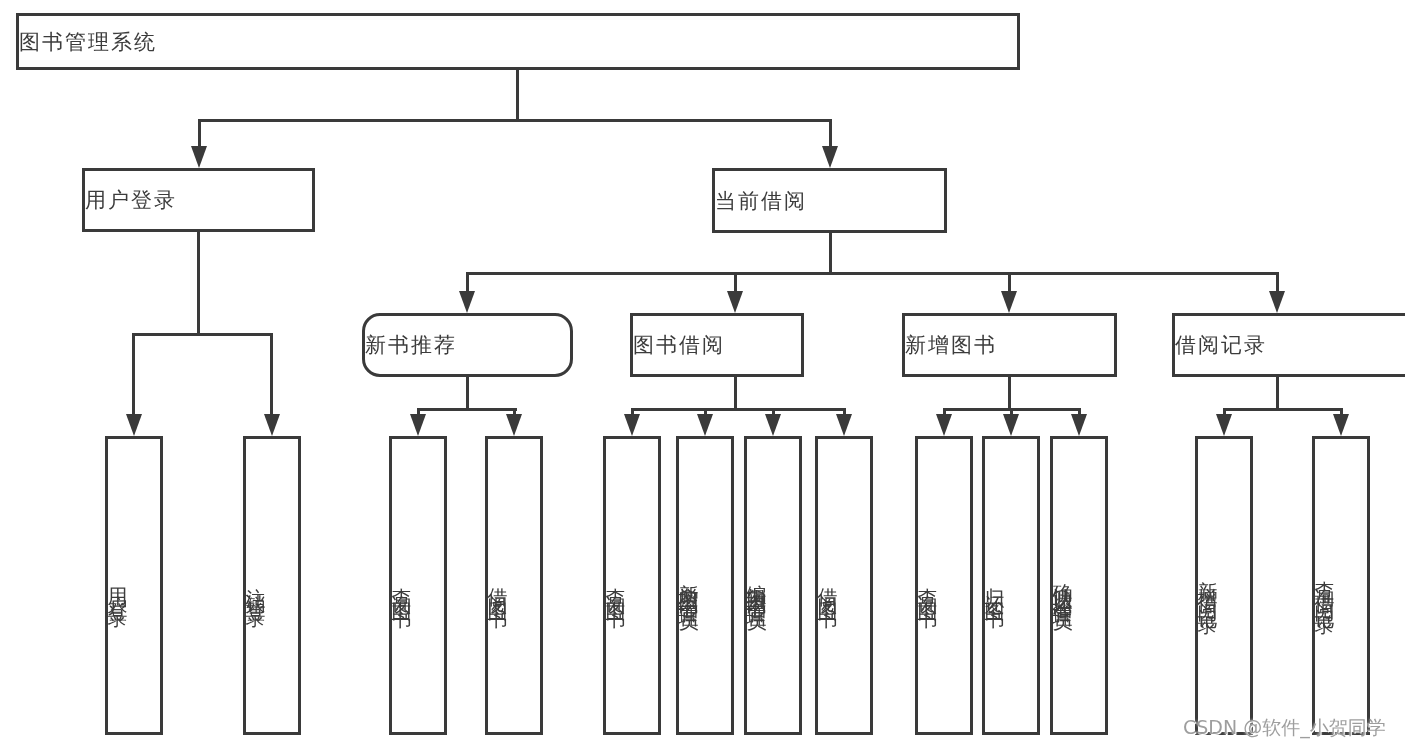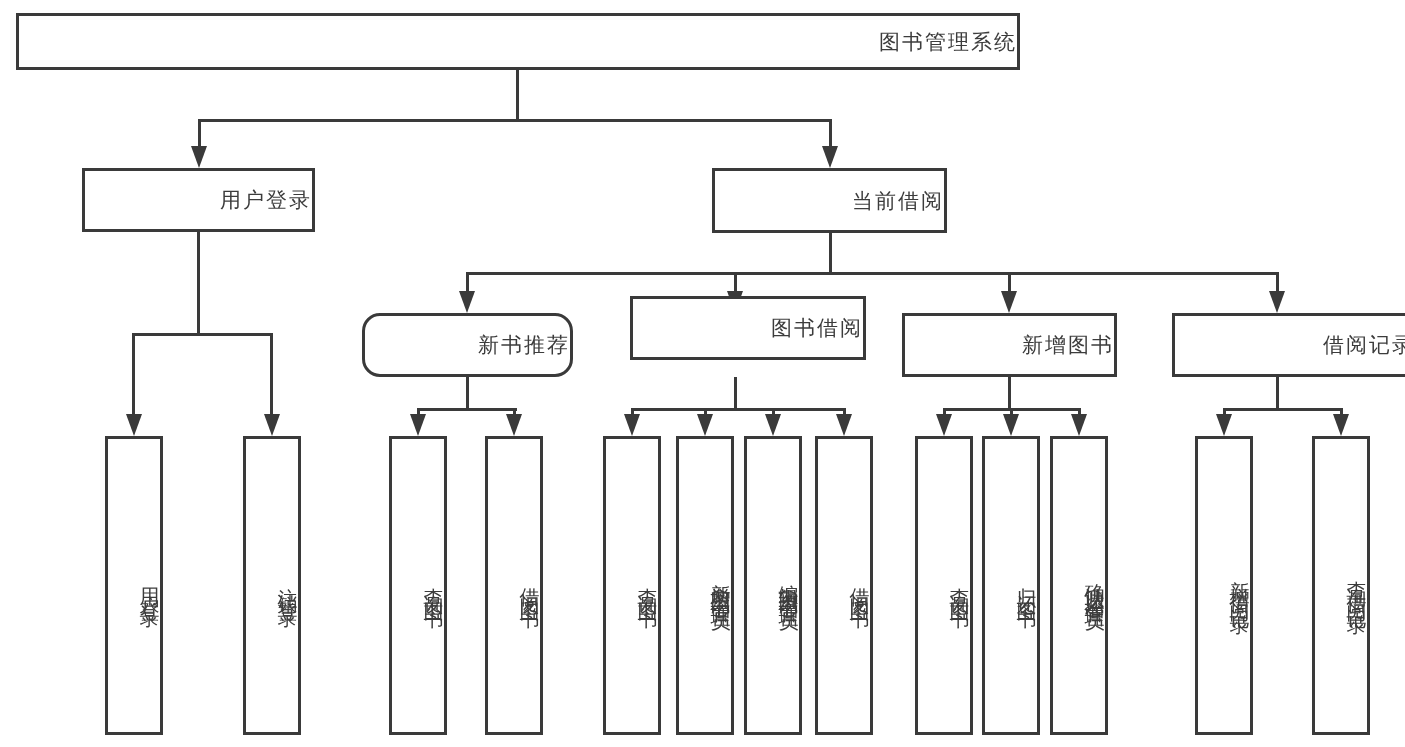--- a/index.html
+++ b/index.html
@@ -14,21 +14,21 @@
     width:1405px;height:747px;
     background:var(--bg);
     overflow:hidden;
     font-family:"DejaVu Sans","Liberation Sans",sans-serif;
   }
   .box{
     position:absolute;
     box-sizing:border-box;
     border:3px solid var(--line);
     background:var(--bg);
-    display:flex;align-items:center;justify-content:flex-end;
+    display:flex;align-items:center;justify-content:flex-start;
     color:var(--text);
   }
   .h-label{font-size:21px;letter-spacing:2px;white-space:nowrap;}
   .v-label{
     writing-mode:vertical-lr;
     text-orientation:mixed;
     font-size:20px;
     letter-spacing:7px;
     line-height:1;
     white-space:nowrap;
@@ -88,21 +88,21 @@
   <div class="vl" style="left:1008px;top:272px;height:22px;"></div>
   <div class="vl" style="left:1276px;top:272px;height:22px;"></div>
   <div class="arrow" style="left:459px;top:291px;"></div>
   <div class="arrow" style="left:727px;top:291px;"></div>
   <div class="arrow" style="left:1001px;top:291px;"></div>
   <div class="arrow" style="left:1269px;top:291px;"></div>
 
   <div class="box" style="left:362px;top:313px;width:211px;height:64px;border-radius:18px;">
     <span class="h-label">新书推荐</span>
   </div>
-  <div class="box" style="left:630px;top:296px;width:236px;height:64px;">
+  <div class="box" style="left:630px;top:313px;width:174px;height:64px;">
     <span class="h-label">图书借阅</span>
   </div>
   <div class="box" style="left:902px;top:313px;width:215px;height:64px;">
     <span class="h-label">新增图书</span>
   </div>
   <div class="box" style="left:1172px;top:313px;width:246px;height:64px;">
     <span class="h-label">借阅记录</span>
   </div>
 
   <div class="vl" style="left:466px;top:377px;height:34px;"></div>
@@ -176,14 +176,15 @@
     <span class="v-label" style="letter-spacing:4px;">确认归还（管理员）</span>
   </div>
 
   <div class="box" style="left:1195px;top:436px;width:58px;height:299px;">
     <span class="v-label">新增借阅记录</span>
   </div>
   <div class="box" style="left:1312px;top:436px;width:58px;height:299px;">
     <span class="v-label">查询借阅记录</span>
   </div>
 
+  <div class="watermark">CSDN @软件_小贺同学</div>
 
 </div>
 
 </body></html>

